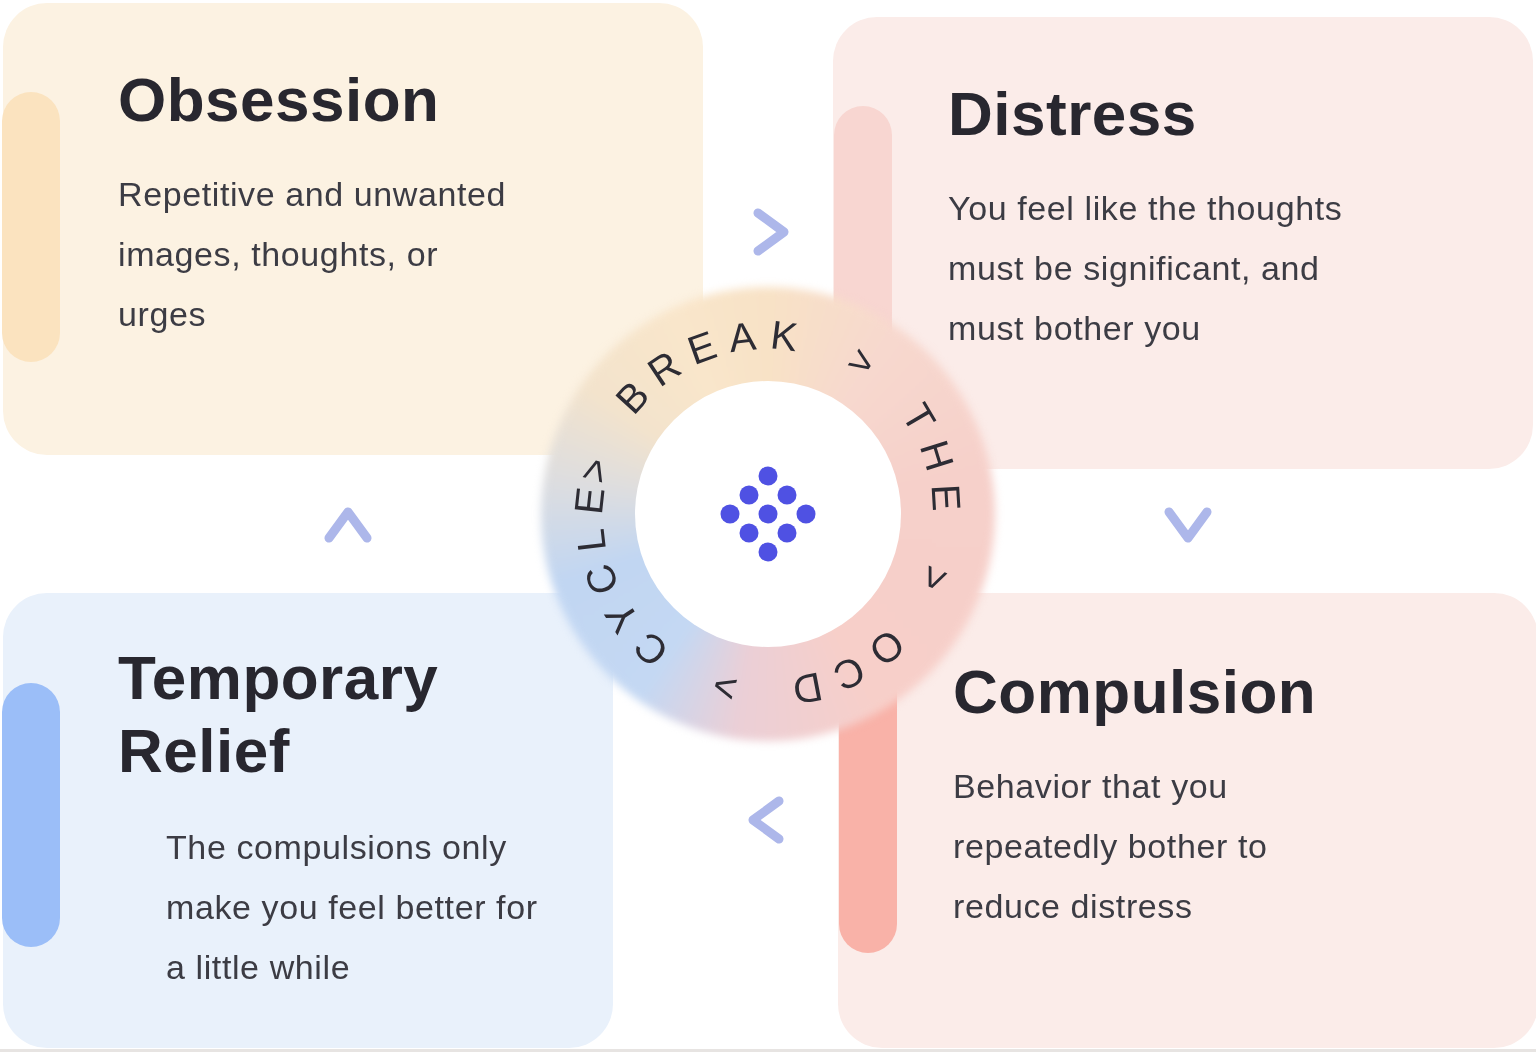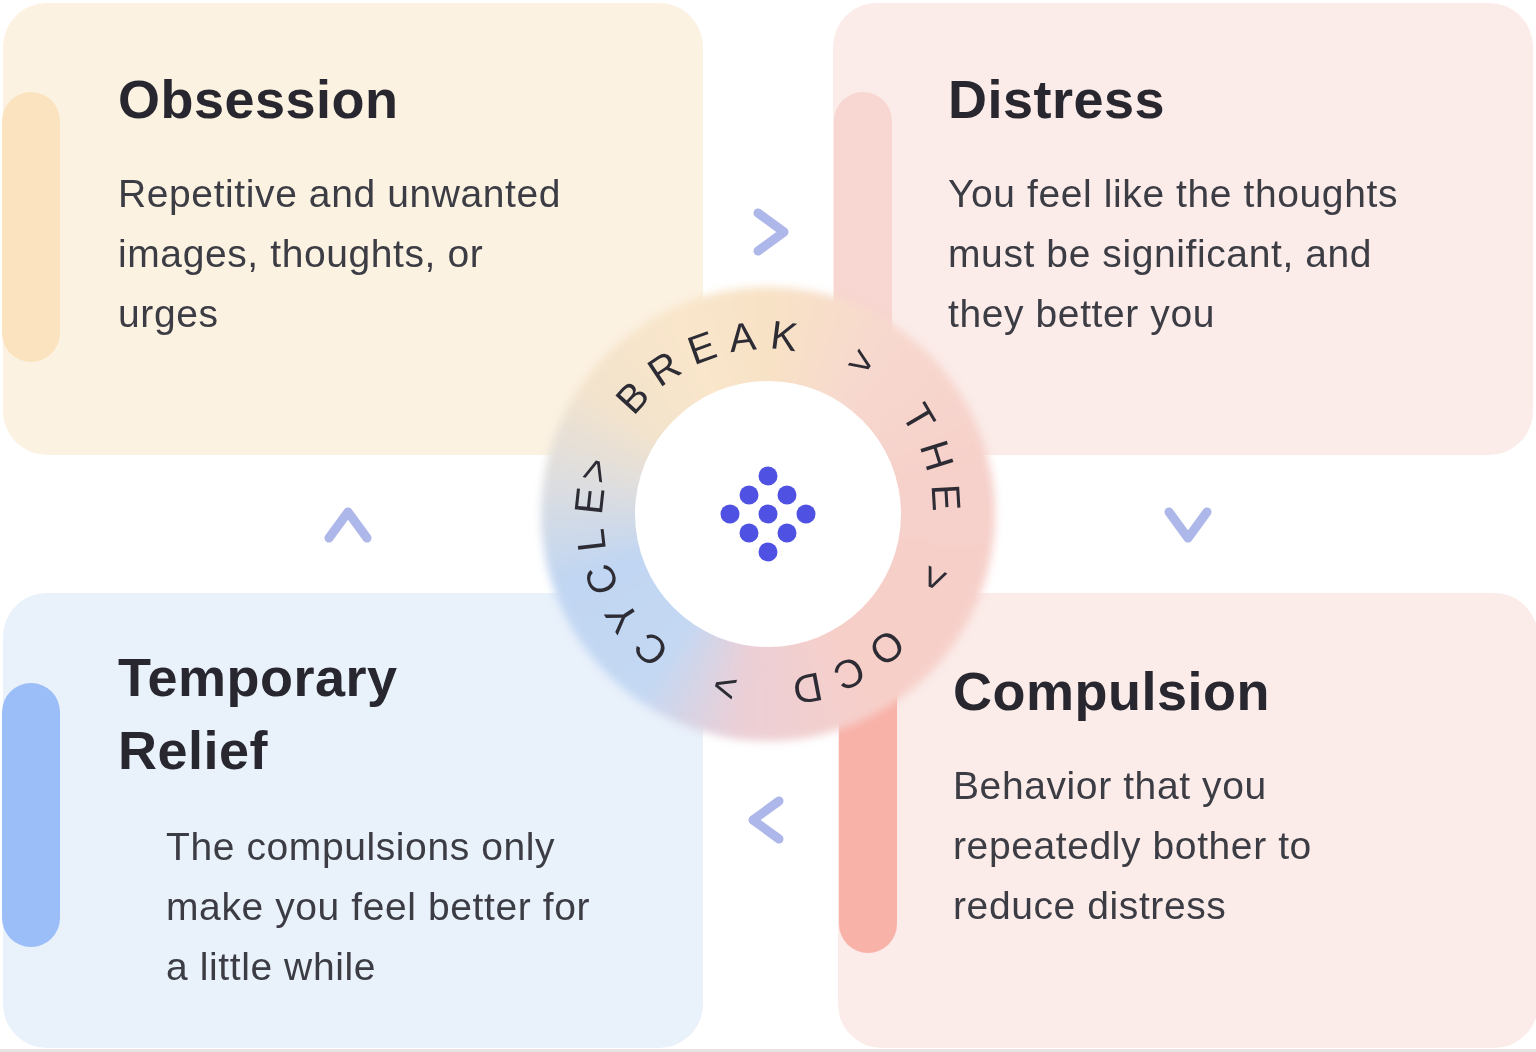--- a/index.html
+++ b/index.html
@@ -13,36 +13,36 @@
 
   
   .card {
     position:absolute;
     border-radius:44px;
     box-sizing:border-box;
     padding-left:115px;
     padding-right:40px;
   }
   .card-obsession  { left:3px;   top:3px;   width:700px; height:452px; background:var(--color-card_cream,#FCF2E2); padding-top:60px; }
-  .card-distress   { left:833px; top:3px;   width:700px; height:452px; background:var(--color-card_pink,#FBECE9);  padding-top:60px; }
-  .card-relief     { left:3px;   top:593px; width:700px; height:455px; background:var(--color-card_blue,#E9F1FB);  padding-top:48px; }
+  .card-distress   { left:833px; top:17px;   width:700px; height:452px; background:var(--color-card_pink,#FBECE9);  padding-top:60px; }
+  .card-relief     { left:3px;   top:593px; width:610px; height:455px; background:var(--color-card_blue,#E9F1FB);  padding-top:48px; }
   .card-compulsion { left:838px; top:593px; width:700px; height:455px; background:var(--color-card_pink,#FBECE9);  padding-top:62px; }
 
   .card h2 {
     margin:0;
-    font-size:54px;
+    font-size:62px;
     font-weight:700;
     line-height:73px;
     letter-spacing:0.5px;
     color:var(--color-title_text,#28272F);
     white-space:pre-line;
   }
   .card p {
     margin:28px 0 0 0;
-    font-size:39px;
+    font-size:34px;
     font-weight:400;
     line-height:60px;
     letter-spacing:0.6px;
     color:var(--color-body_text,#3C3C44);
     white-space:pre-line;
   }
   .card-relief p { margin-top:30px;margin-left:48px; }
 
   
   .pill {
@@ -123,21 +123,21 @@
     <p>Repetitive and unwanted
 images, thoughts, or
 urges</p>
   </section>
 
   <section class="card card-distress">
     <span class="pill"></span>
     <h2>Distress</h2>
     <p>You feel like the thoughts
 must be significant, and
-they better you</p>
+must bother you</p>
   </section>
 
   <section class="card card-relief">
     <span class="pill"></span>
     <h2>Temporary
 Relief</h2>
     <p>The compulsions only
 make you feel better for
 a little while</p>
   </section>

